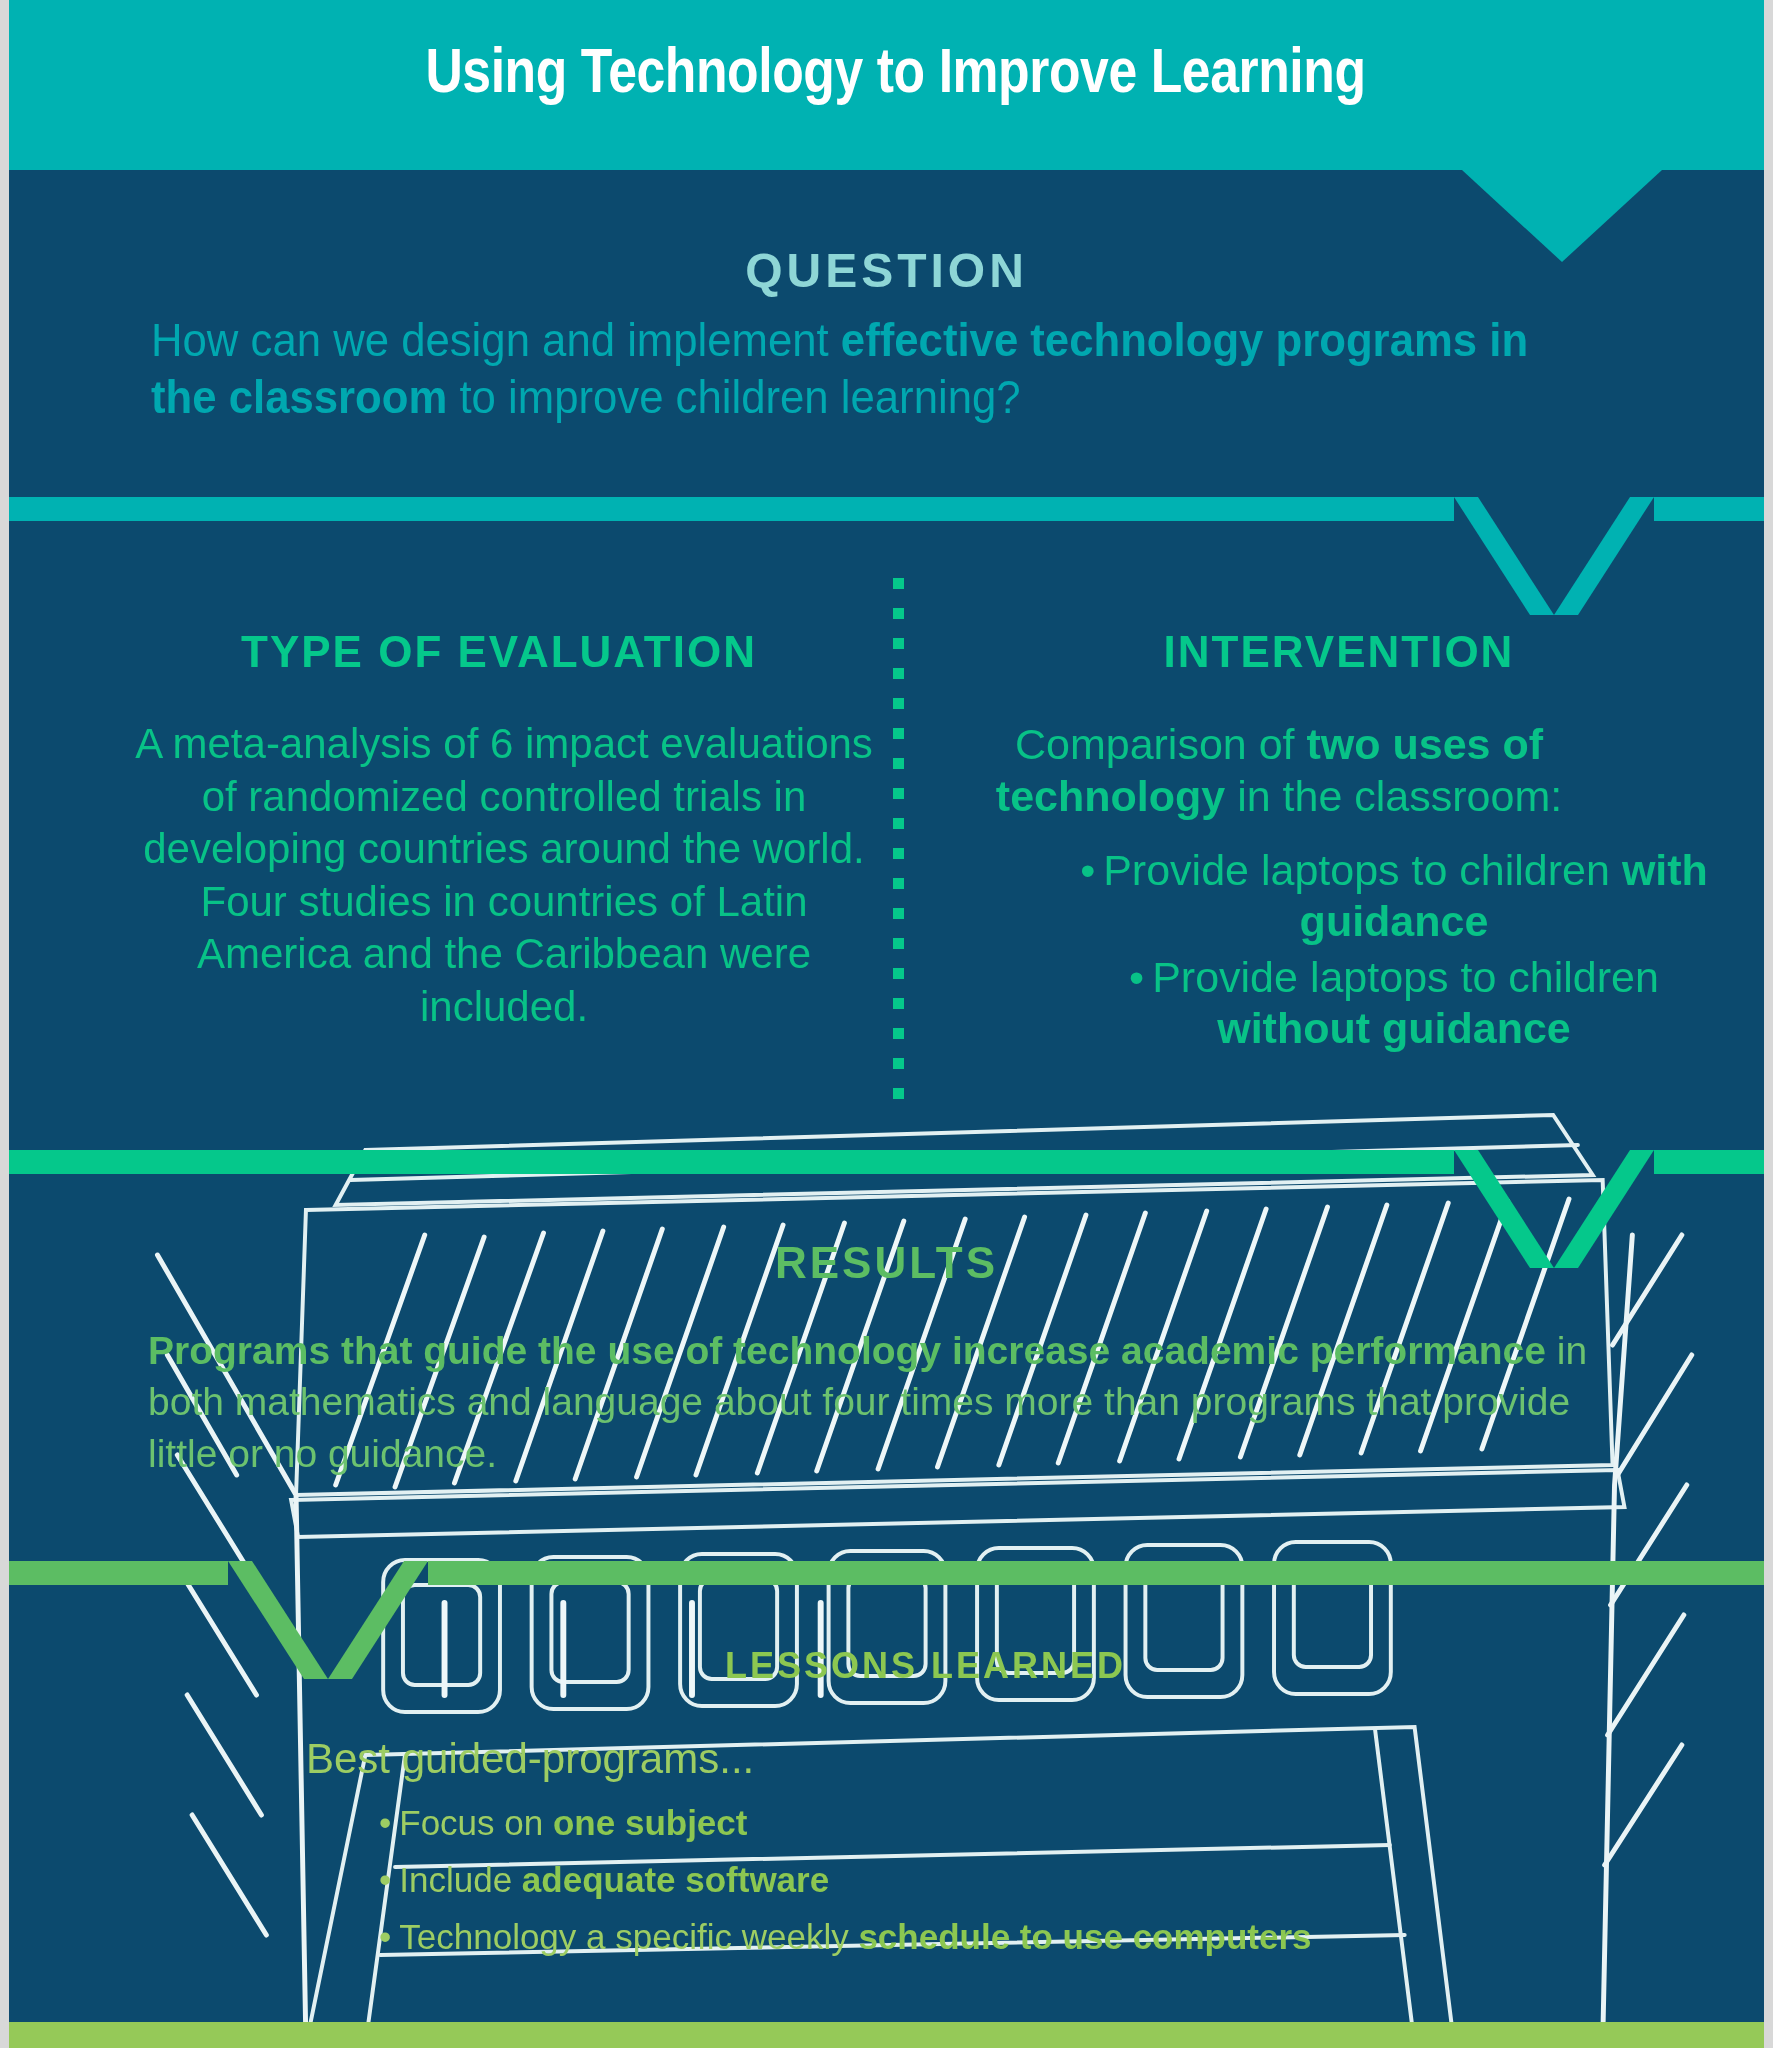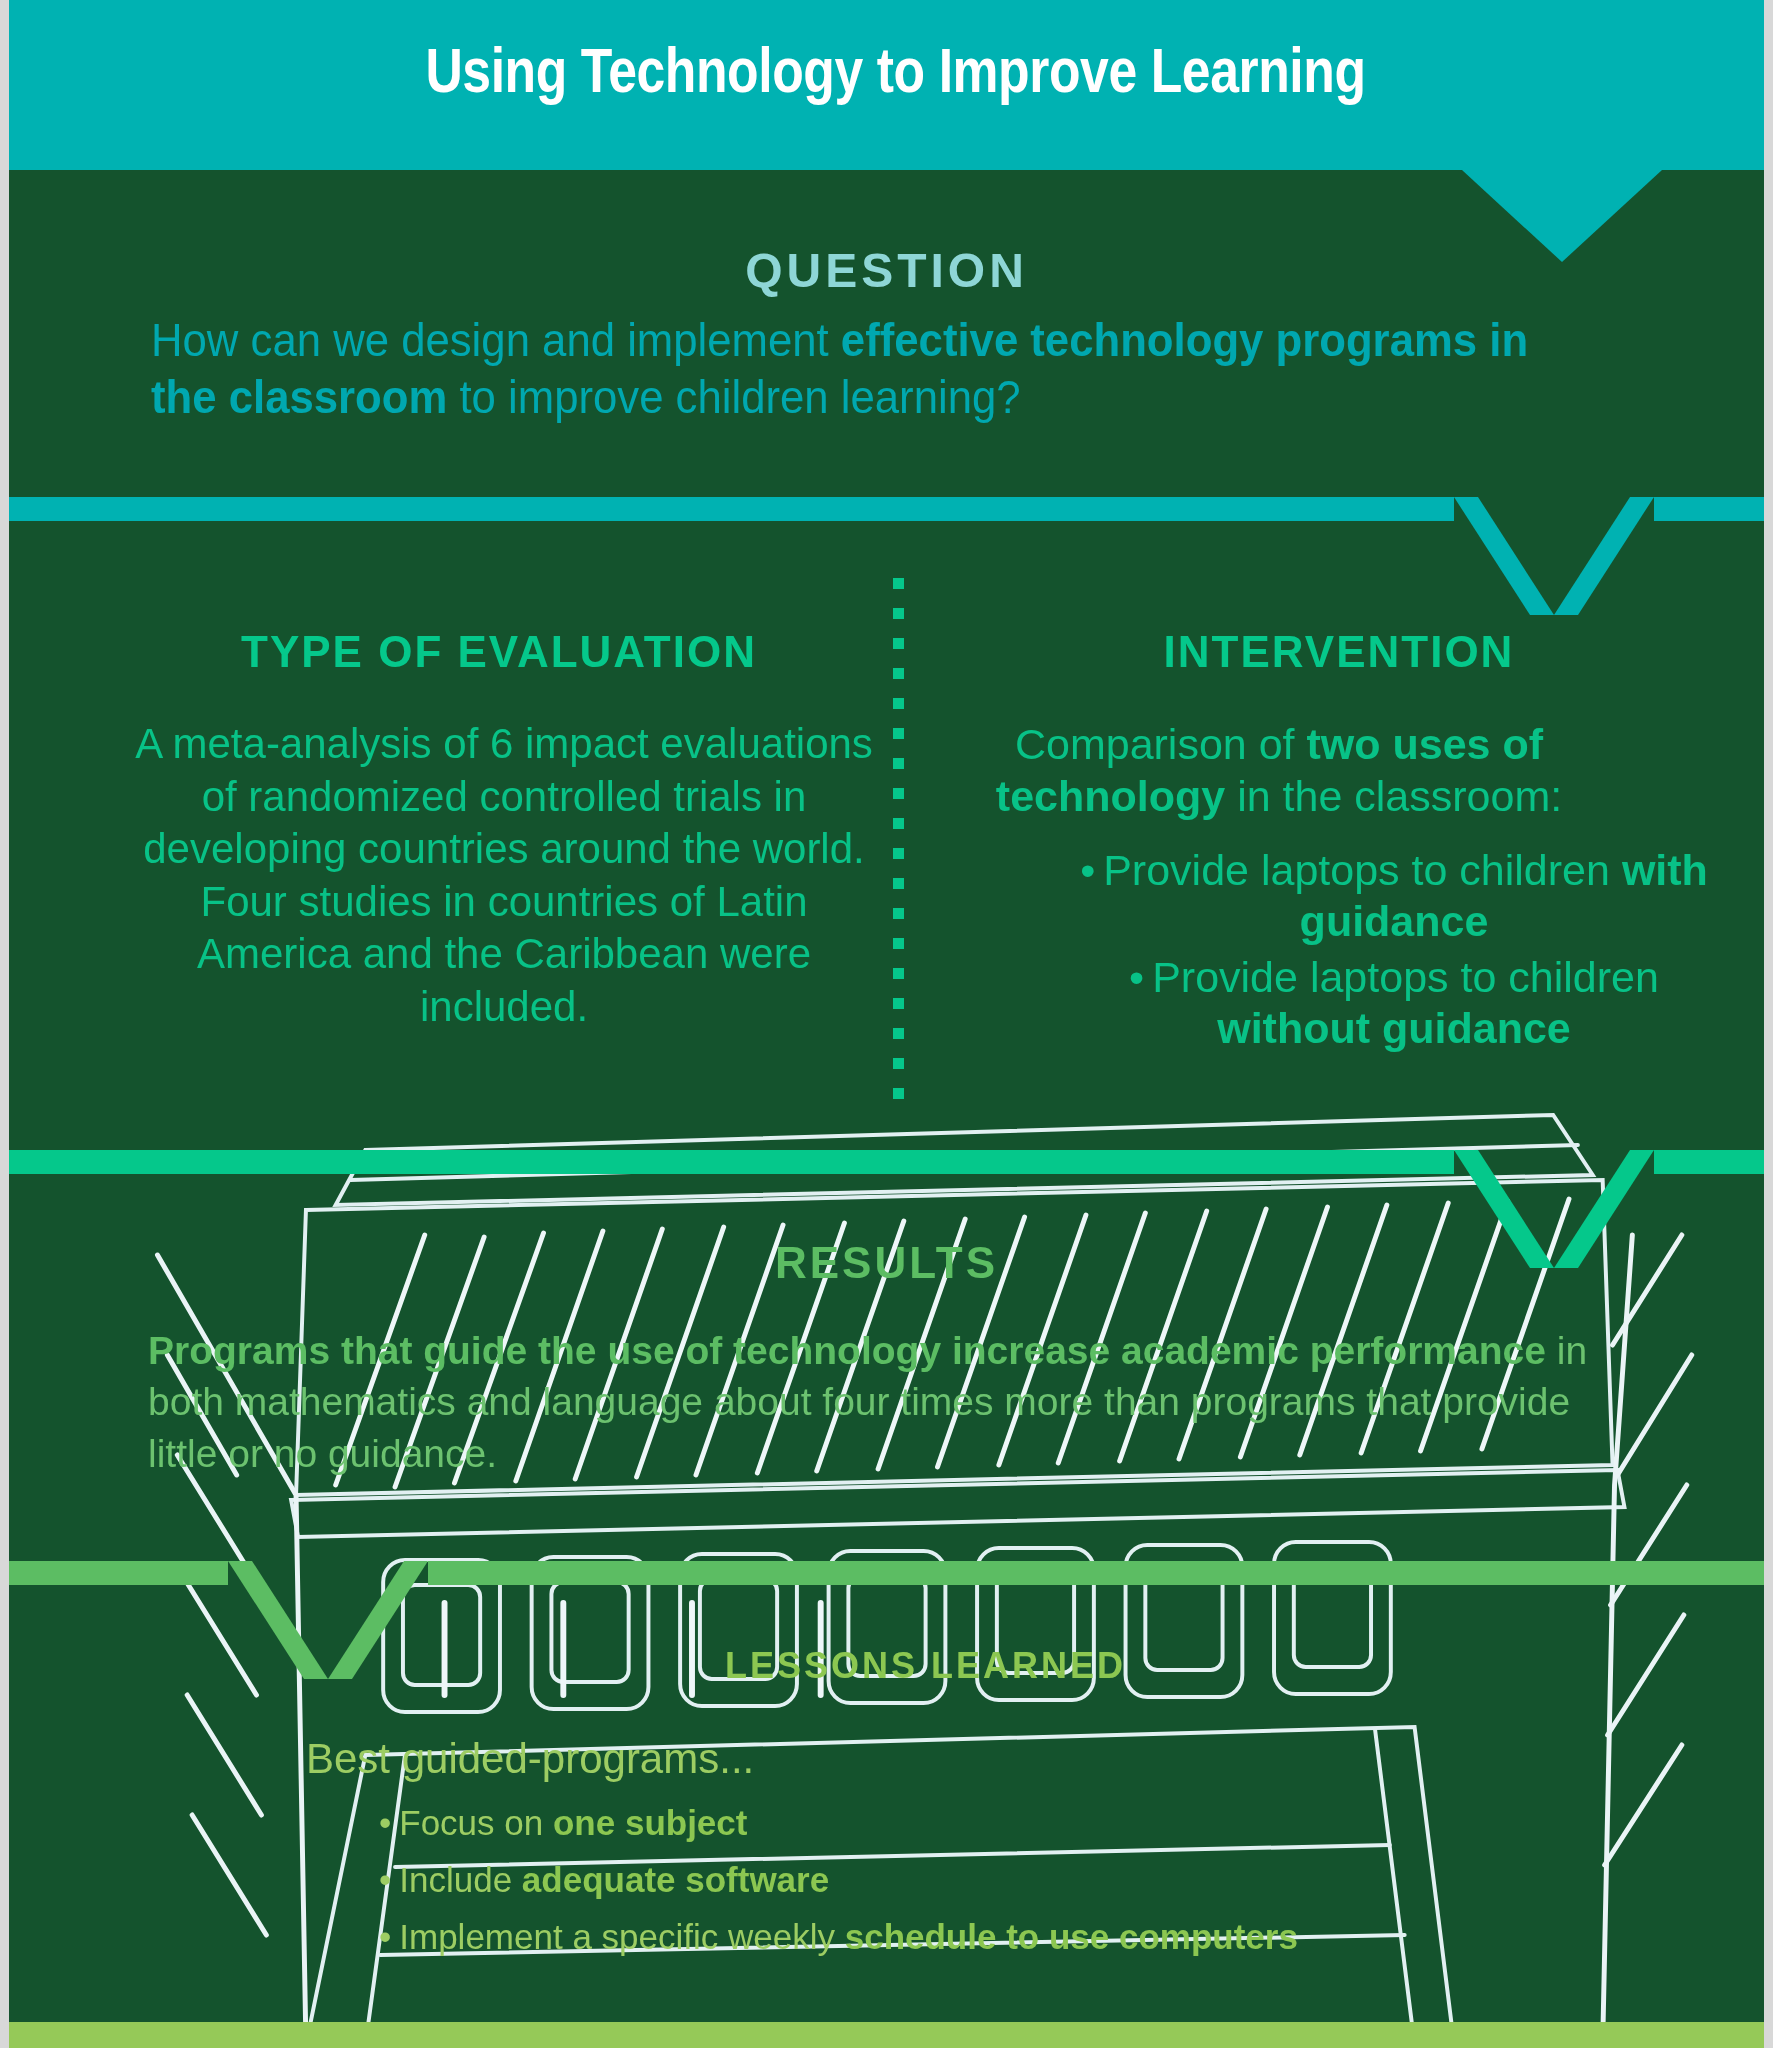--- a/index.html
+++ b/index.html
@@ -7,21 +7,21 @@
     padding: 0;
     background: #d9d9d9;
   }
   body {
     font-family: "Liberation Sans", sans-serif;
   }
   #page {
     position: relative;
     width: 1773px;
     height: 2048px;
-    background: #14532d;
+    background: #0c4a6e;
     overflow: hidden;
     box-sizing: border-box;
     border-left: 9px solid #d8d8d8;
     border-right: 9px solid #d8d8d8;
   }
 
   
   #bg-sketch {
     position: absolute;
     left: 0; top: 1055px;
@@ -401,18 +401,18 @@
            clip-path: polygon(76px 0, 100px 0, 24px 100%, 0 100%);
            width:100px;"></div>
     </div>
   </div>
 
   <div class="section-heading" id="ll-heading">LESSONS LEARNED</div>
   <div id="ll-intro">Best guided-programs...</div>
   <div id="ll-bullets">
     <span class="bullet-row"><span class="dot">•</span><span>Focus on </span><b>one subject</b></span>
     <span class="bullet-row"><span class="dot">•</span><span>Include </span><b>adequate software</b></span>
-    <span class="bullet-row"><span class="dot">•</span><span>Implement a specific weekly </span><b>schedule to use computers</b></span>
+    <span class="bullet-row"><span class="dot">•</span><span>Technology a specific weekly </span><b>schedule to use computers</b></span>
   </div>
 
   <div id="footer-band"></div>
 
 </div>
 
 </body></html>

